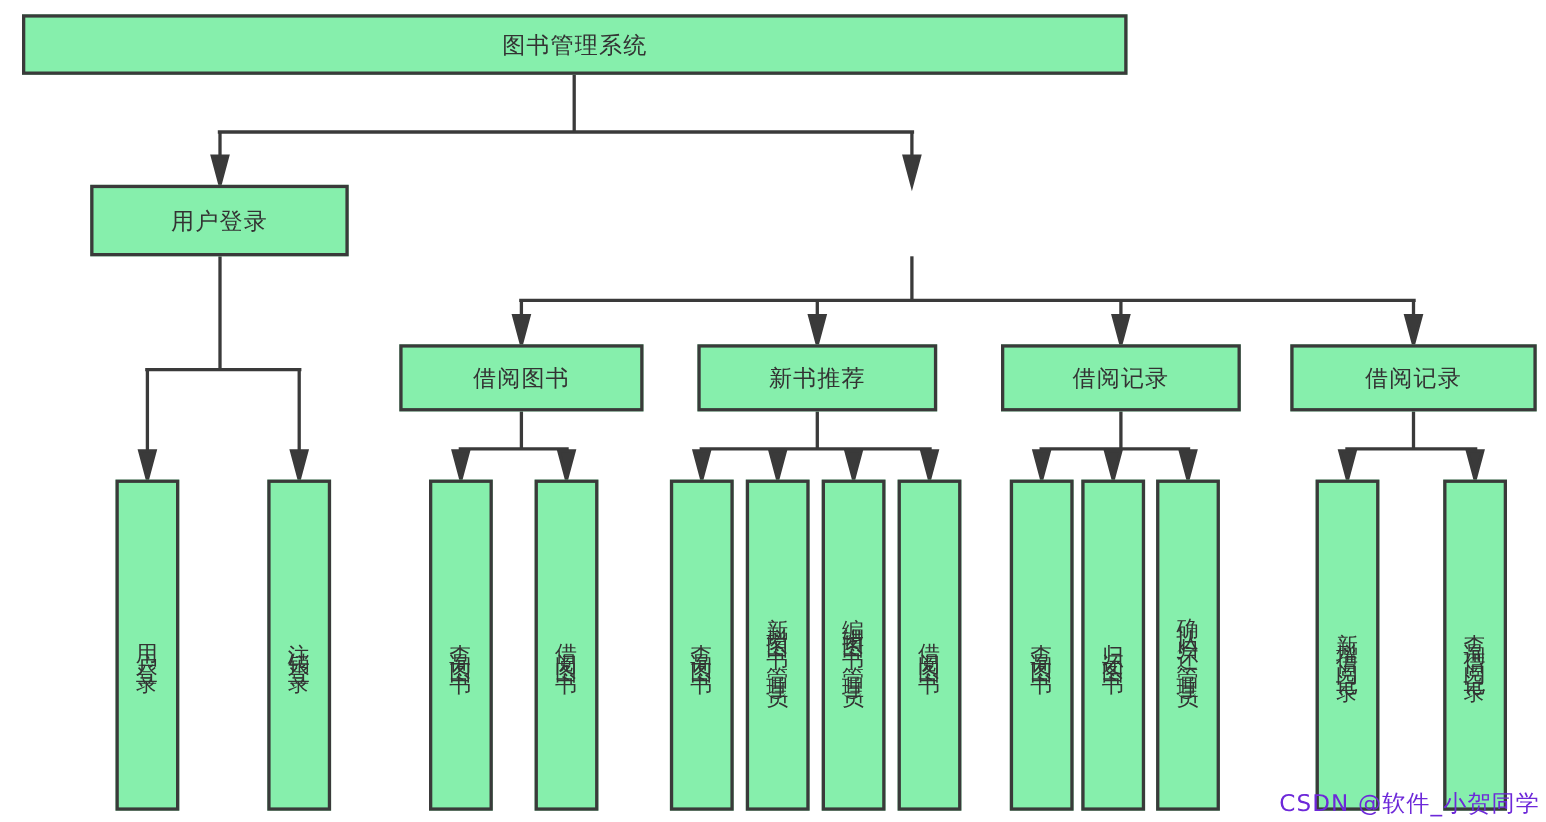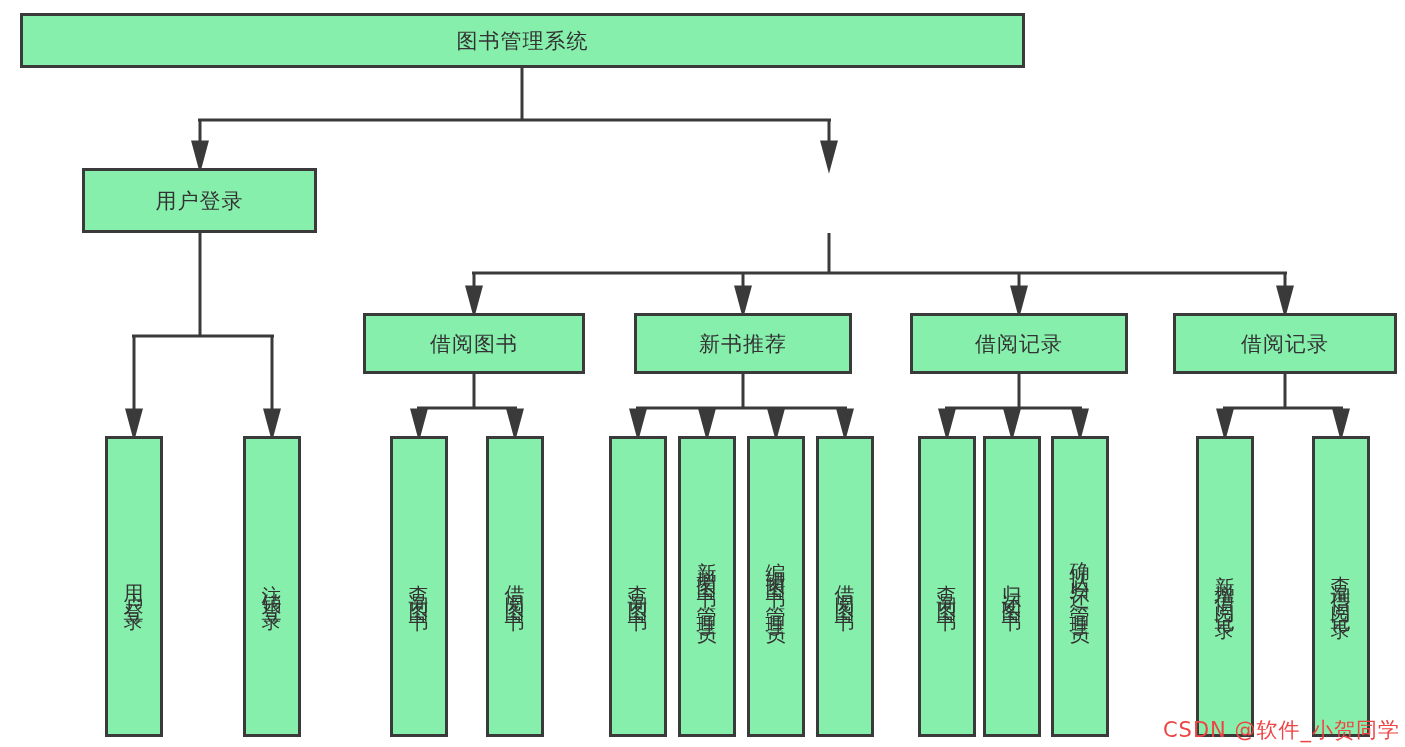--- a/index.html
+++ b/index.html
@@ -30,21 +30,21 @@
     font-size: 20px;
     letter-spacing: 9px;
     line-height: 1;
   }
   .watermark {
     position: absolute;
     right: 5px;
     bottom: 3px;
     font-size: 21px;
     letter-spacing: 1px;
-    color: #ef4444;
+    color: #6d28d9;
     z-index: 10;
     white-space: nowrap;
   }
 </style>
 </head>
 <body>
 
 <div id="stage">
 
   <svg id="wires" width="1405" height="747" viewBox="0 0 1405 747" stroke="#3a3a3a" stroke-width="3" fill="#3a3a3a">

